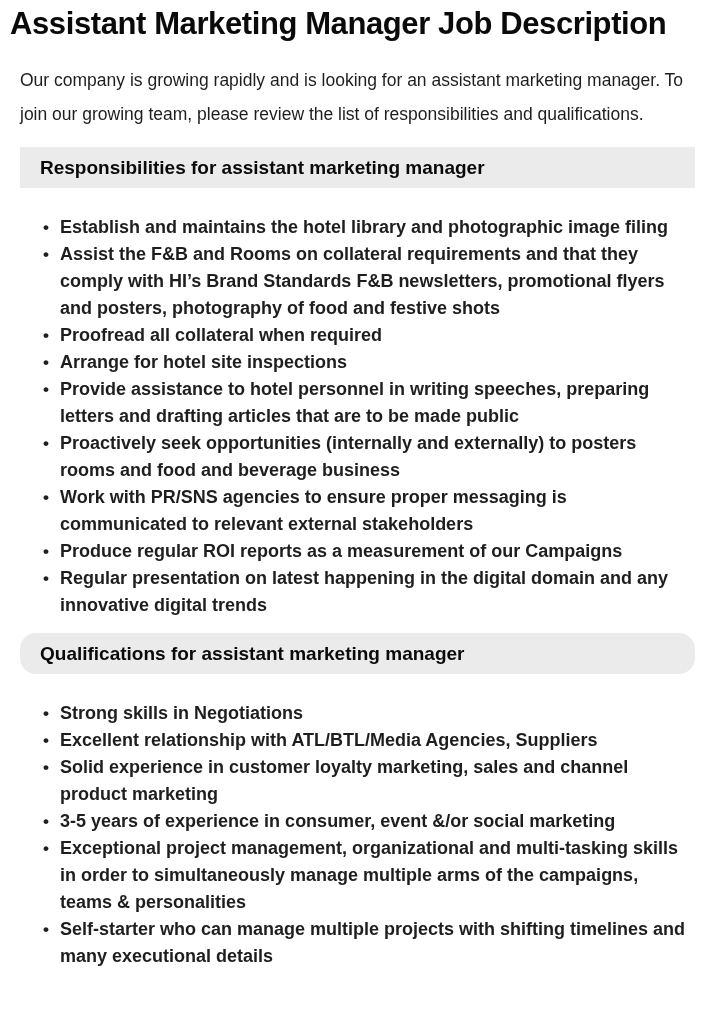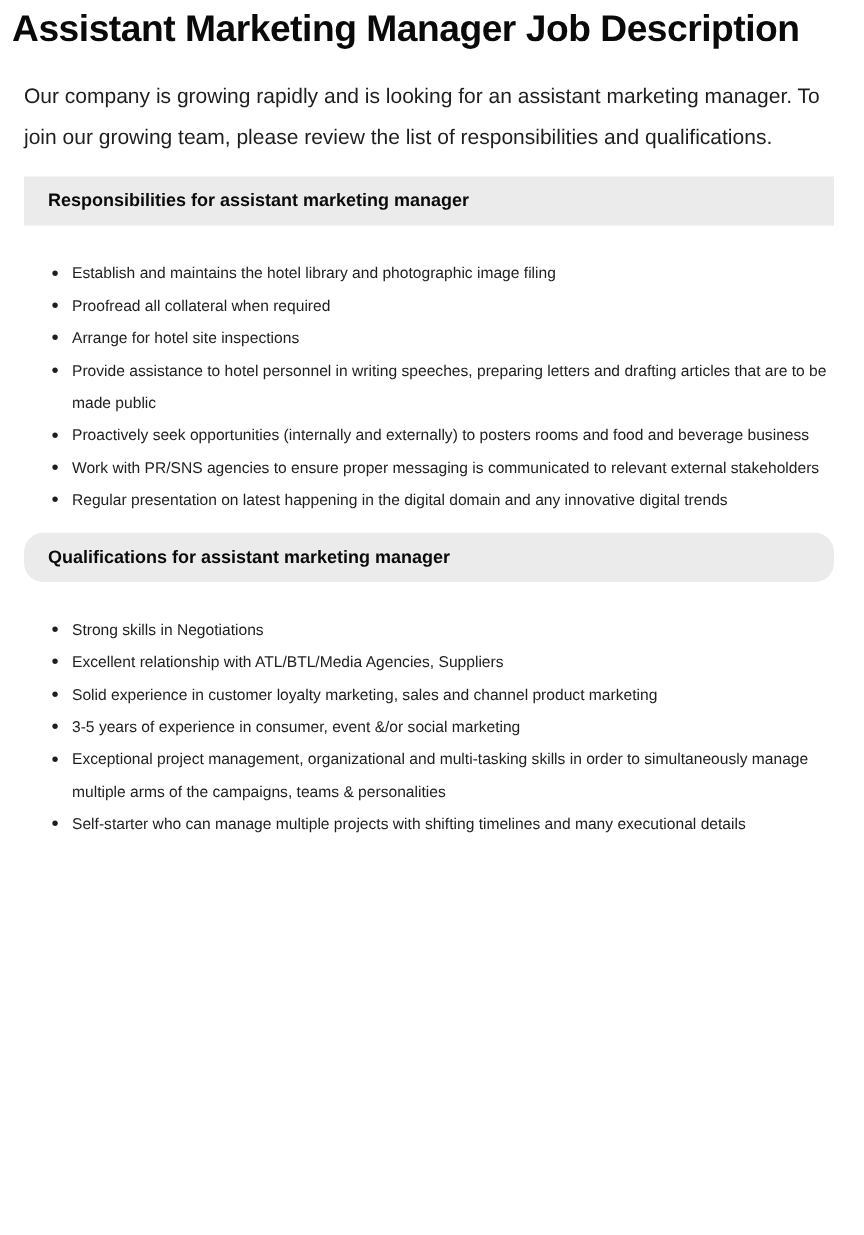--- a/index.html
+++ b/index.html
@@ -34,35 +34,36 @@
   }
   p.intro {
     margin: 21px 0 0 0;
     font-size: 17.5px;
     line-height: 34px;
   }
   .section-heading {
     margin-top: 16px;
     background: var(--section-heading-bg);
     padding: 10px 20px;
-    font-size: 15px;
+    font-size: 19px;
     line-height: 21px;
     font-weight: bold;
     color: var(--title);
   }
   .section-heading.second { margin-top: 14px; border-radius: 16px; }
   ul.bullet-list {
     list-style: none;
     margin: 26px 0 0 0;
     padding: 0 0 0 40px;
   }
   ul.bullet-list li {
     position: relative;
-    font-size: 13px;
+    font-size: 18px;
     line-height: 27px;
+    font-weight: bold;
   }
   ul.bullet-list li::before {
     content: "\2022";
     position: absolute;
     left: -17px;
     top: 0;
     font-size: 17px;
   }
 </style>
 </head>
@@ -73,25 +74,27 @@
   <h1 class="page-title">Assistant Marketing Manager Job Description</h1>
 
   <p class="intro">Our company is growing rapidly and is looking for an assistant marketing manager. To join our growing team, please review the list of responsibilities and qualifications.</p>
 
   <div class="section-heading">
     <span>Responsibilities for assistant marketing manager</span>
   </div>
 
   <ul class="bullet-list">
     <li>Establish and maintains the hotel library and photographic image filing</li>
+    <li>Assist the F&amp;B and Rooms on collateral requirements and that they comply with HI’s Brand Standards F&amp;B newsletters, promotional flyers and posters, photography of food and festive shots</li>
     <li>Proofread all collateral when required</li>
     <li>Arrange for hotel site inspections</li>
     <li>Provide assistance to hotel personnel in writing speeches, preparing letters and drafting articles that are to be made public</li>
     <li>Proactively seek opportunities (internally and externally) to posters rooms and food and beverage business</li>
     <li>Work with PR/SNS agencies to ensure proper messaging is communicated to relevant external stakeholders</li>
+    <li>Produce regular ROI reports as a measurement of our Campaigns</li>
     <li>Regular presentation on latest happening in the digital domain and any innovative digital trends</li>
   </ul>
 
   <div class="section-heading second">
     <span>Qualifications for assistant marketing manager</span>
   </div>
 
   <ul class="bullet-list">
     <li>Strong skills in Negotiations</li>
     <li>Excellent relationship with ATL/BTL/Media Agencies, Suppliers</li>

